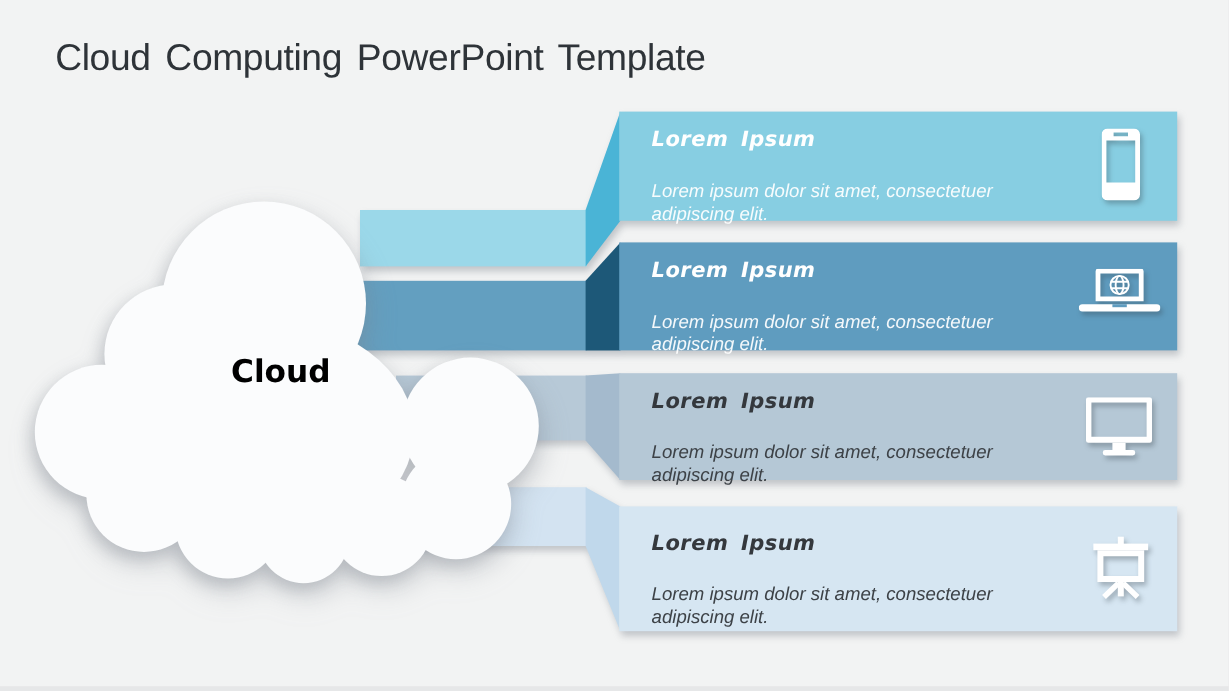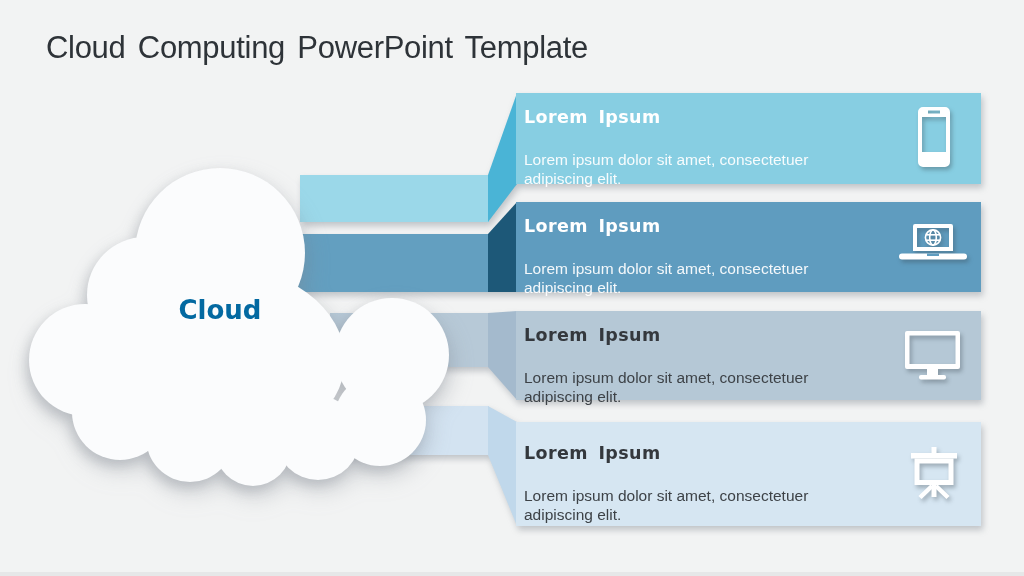--- a/index.html
+++ b/index.html
@@ -10,24 +10,24 @@
   .slide-title{
     position:absolute;left:46px;top:30px;
     font-family:"Liberation Sans",sans-serif;
     font-size:31px;letter-spacing:-0.3px;word-spacing:4px;
     color:#2e3338;white-space:nowrap;
   }
   svg.art{position:absolute;left:0;top:0;}
   .card-shape{filter:drop-shadow(2px 4px 3px rgba(100,110,120,0.35));}
   .cloud-g{filter:drop-shadow(-4px 6px 6px rgba(125,133,141,0.30)) drop-shadow(4px 9px 10px rgba(125,133,141,0.30));}
   .cloud-label{
-    position:absolute;left:70px;top:295px;width:300px;text-align:center;
-    font-weight:bold;font-size:26px;line-height:30px;color:#0369a1;
+    position:absolute;left:84px;top:295px;width:300px;text-align:center;
+    font-weight:bold;font-size:26px;line-height:30px;color:#000000;
   }
-  .card-text{position:absolute;left:524px;width:345px;}
+  .card-text{position:absolute;left:543px;width:345px;font-style:italic;}
   .card-text .h{
     font-size:17.5px;font-weight:bold;letter-spacing:0.4px;word-spacing:4px;
     margin:0 0 5px 0;
   }
   .card-text .b{
     font-family:"Liberation Sans",sans-serif;
     font-size:15.5px;line-height:18.5px;width:332px;margin-top:24px;
   }
   .card-text.light .h{color:#ffffff;}
   .card-text.light .b{color:rgba(255,255,255,0.93);}

